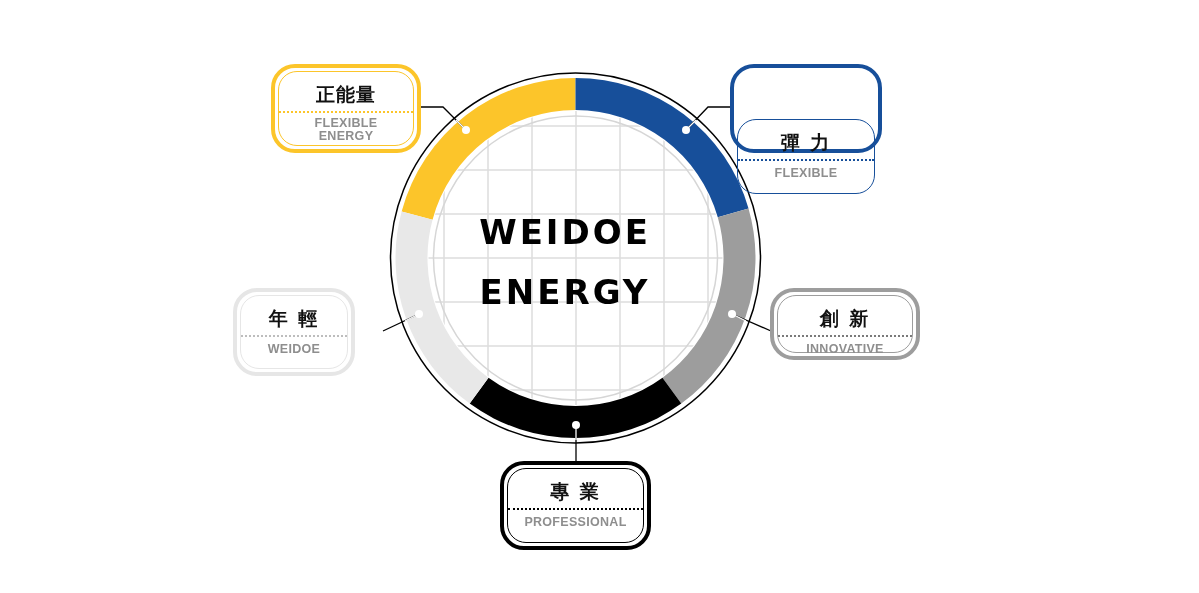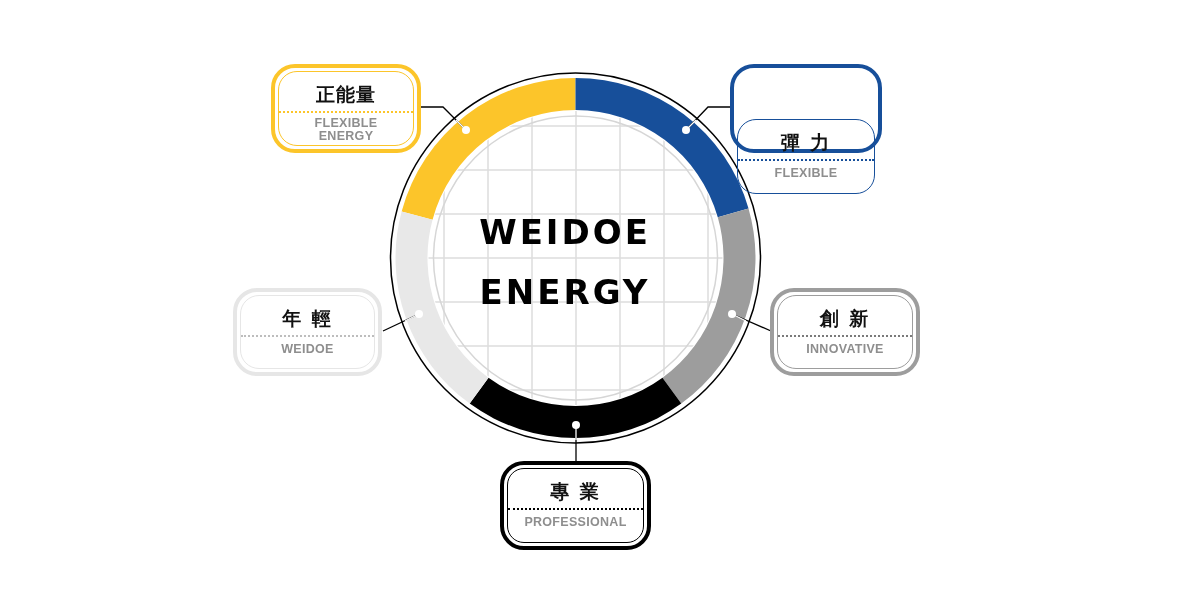--- a/index.html
+++ b/index.html
@@ -136,35 +136,35 @@
 </div>
 
 <div class="label-box" style="left: 730px; top: 64px; width: 152px; height: 89px; border-color: rgb(23, 79, 154);">
   <div class="label-inner" style="border-color: rgb(23, 79, 154); margin-top: 48px;">
     <div class="label-zh">彈 力</div>
     <div class="label-divider" style="border-top-color: rgb(23, 79, 154);"></div>
     <div class="label-en">FLEXIBLE</div>
   </div>
 </div>
 
-<div class="label-box" style="left: 233px; top: 288px; width: 149px; height: 88px; border-color: rgb(230, 230, 230);">
+<div class="label-box" style="left: 233px; top: 288px; width: 122px; height: 88px; border-color: rgb(230, 230, 230);">
   <div class="label-inner" style="border-color: rgb(230, 230, 230);">
     <div class="label-zh">年 輕</div>
     <div class="label-divider" style="border-top-color: rgb(189, 189, 189);"></div>
     <div class="label-en">WEIDOE</div>
   </div>
 </div>
 
-<div class="label-box" style="left: 770px; top: 288px; width: 150px; height: 88px; border-color: rgb(157, 157, 157);">
+<div class="label-box" style="left: 770px; top: 288px; width: 150px; height: 72px; border-color: rgb(157, 157, 157);">
   <div class="label-inner" style="border-color: rgb(157, 157, 157);">
     <div class="label-zh">創 新</div>
     <div class="label-divider" style="border-top-color: rgb(122, 122, 122);"></div>
     <div class="label-en">INNOVATIVE</div>
   </div>
 </div>
 
 <div class="label-box" style="left: 500px; top: 461px; width: 151px; height: 89px; border-color: rgb(0, 0, 0);">
-  <div class="label-inner" style="border-color: rgb(0, 0, 0); border-radius: 17px;">
+  <div class="label-inner" style="border-color: rgb(0, 0, 0);">
     <div class="label-zh">專 業</div>
     <div class="label-divider" style="border-top-color: rgb(0, 0, 0);"></div>
     <div class="label-en">PROFESSIONAL</div>
   </div>
 </div>
 
 </body></html>

